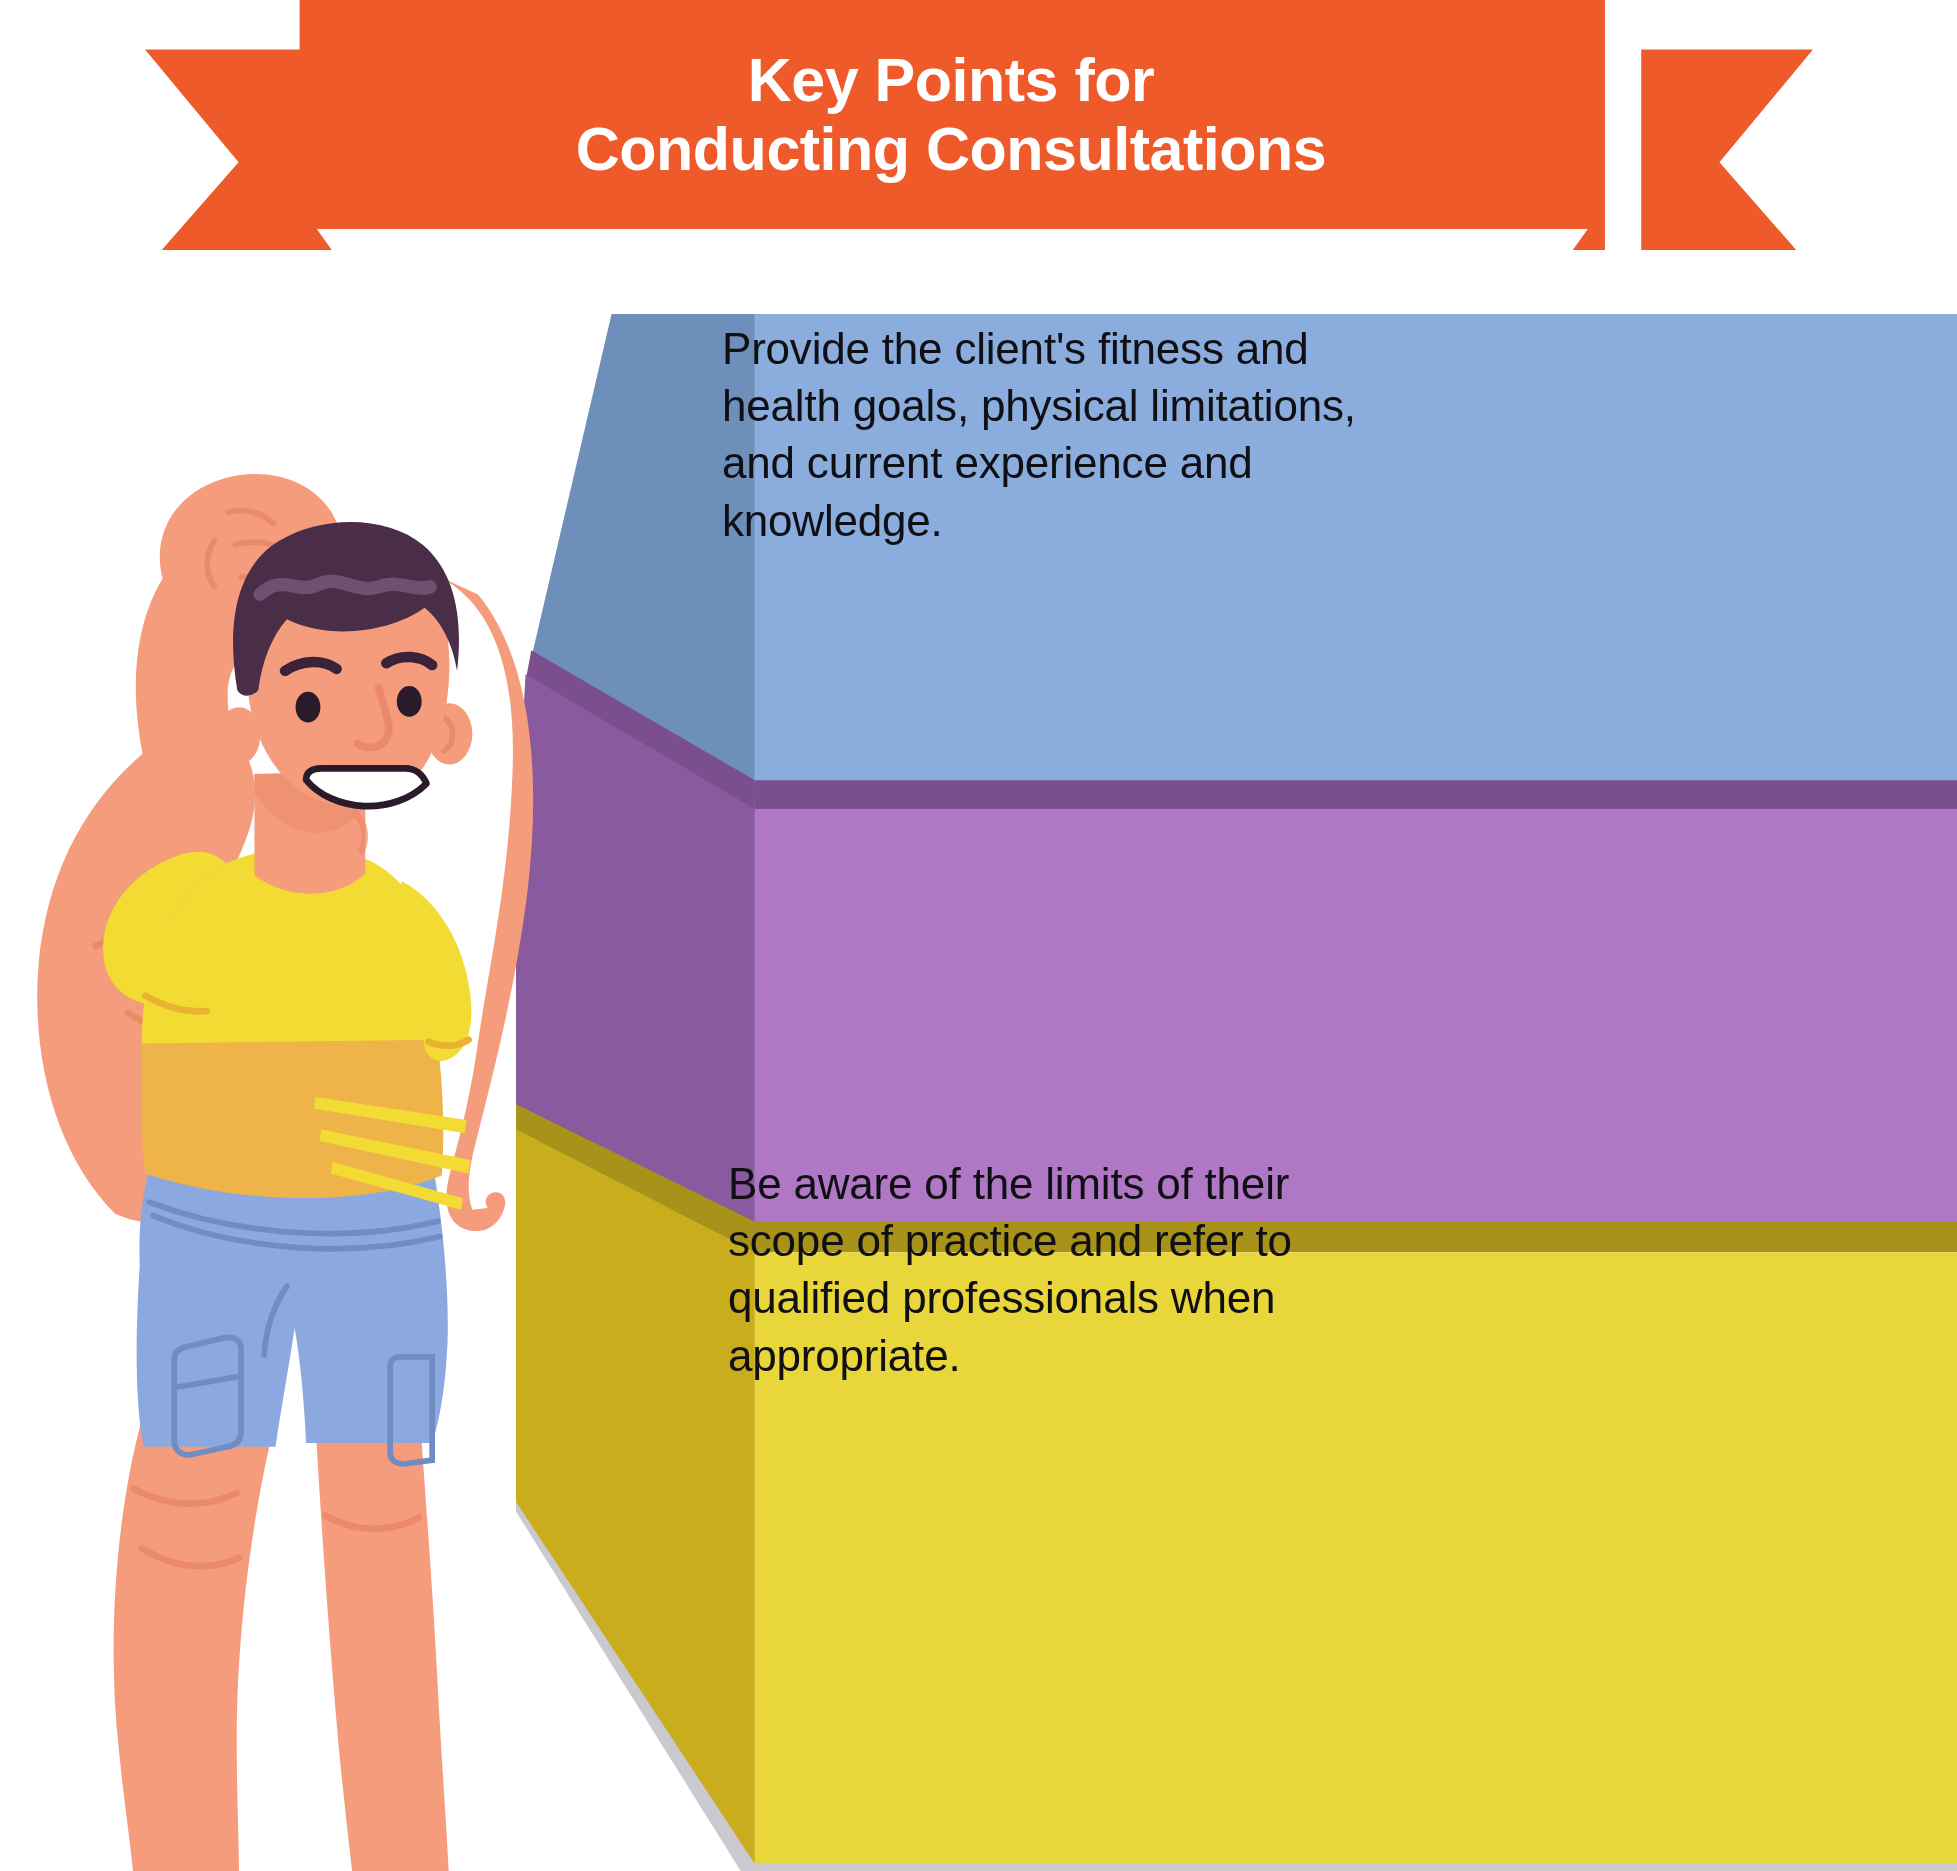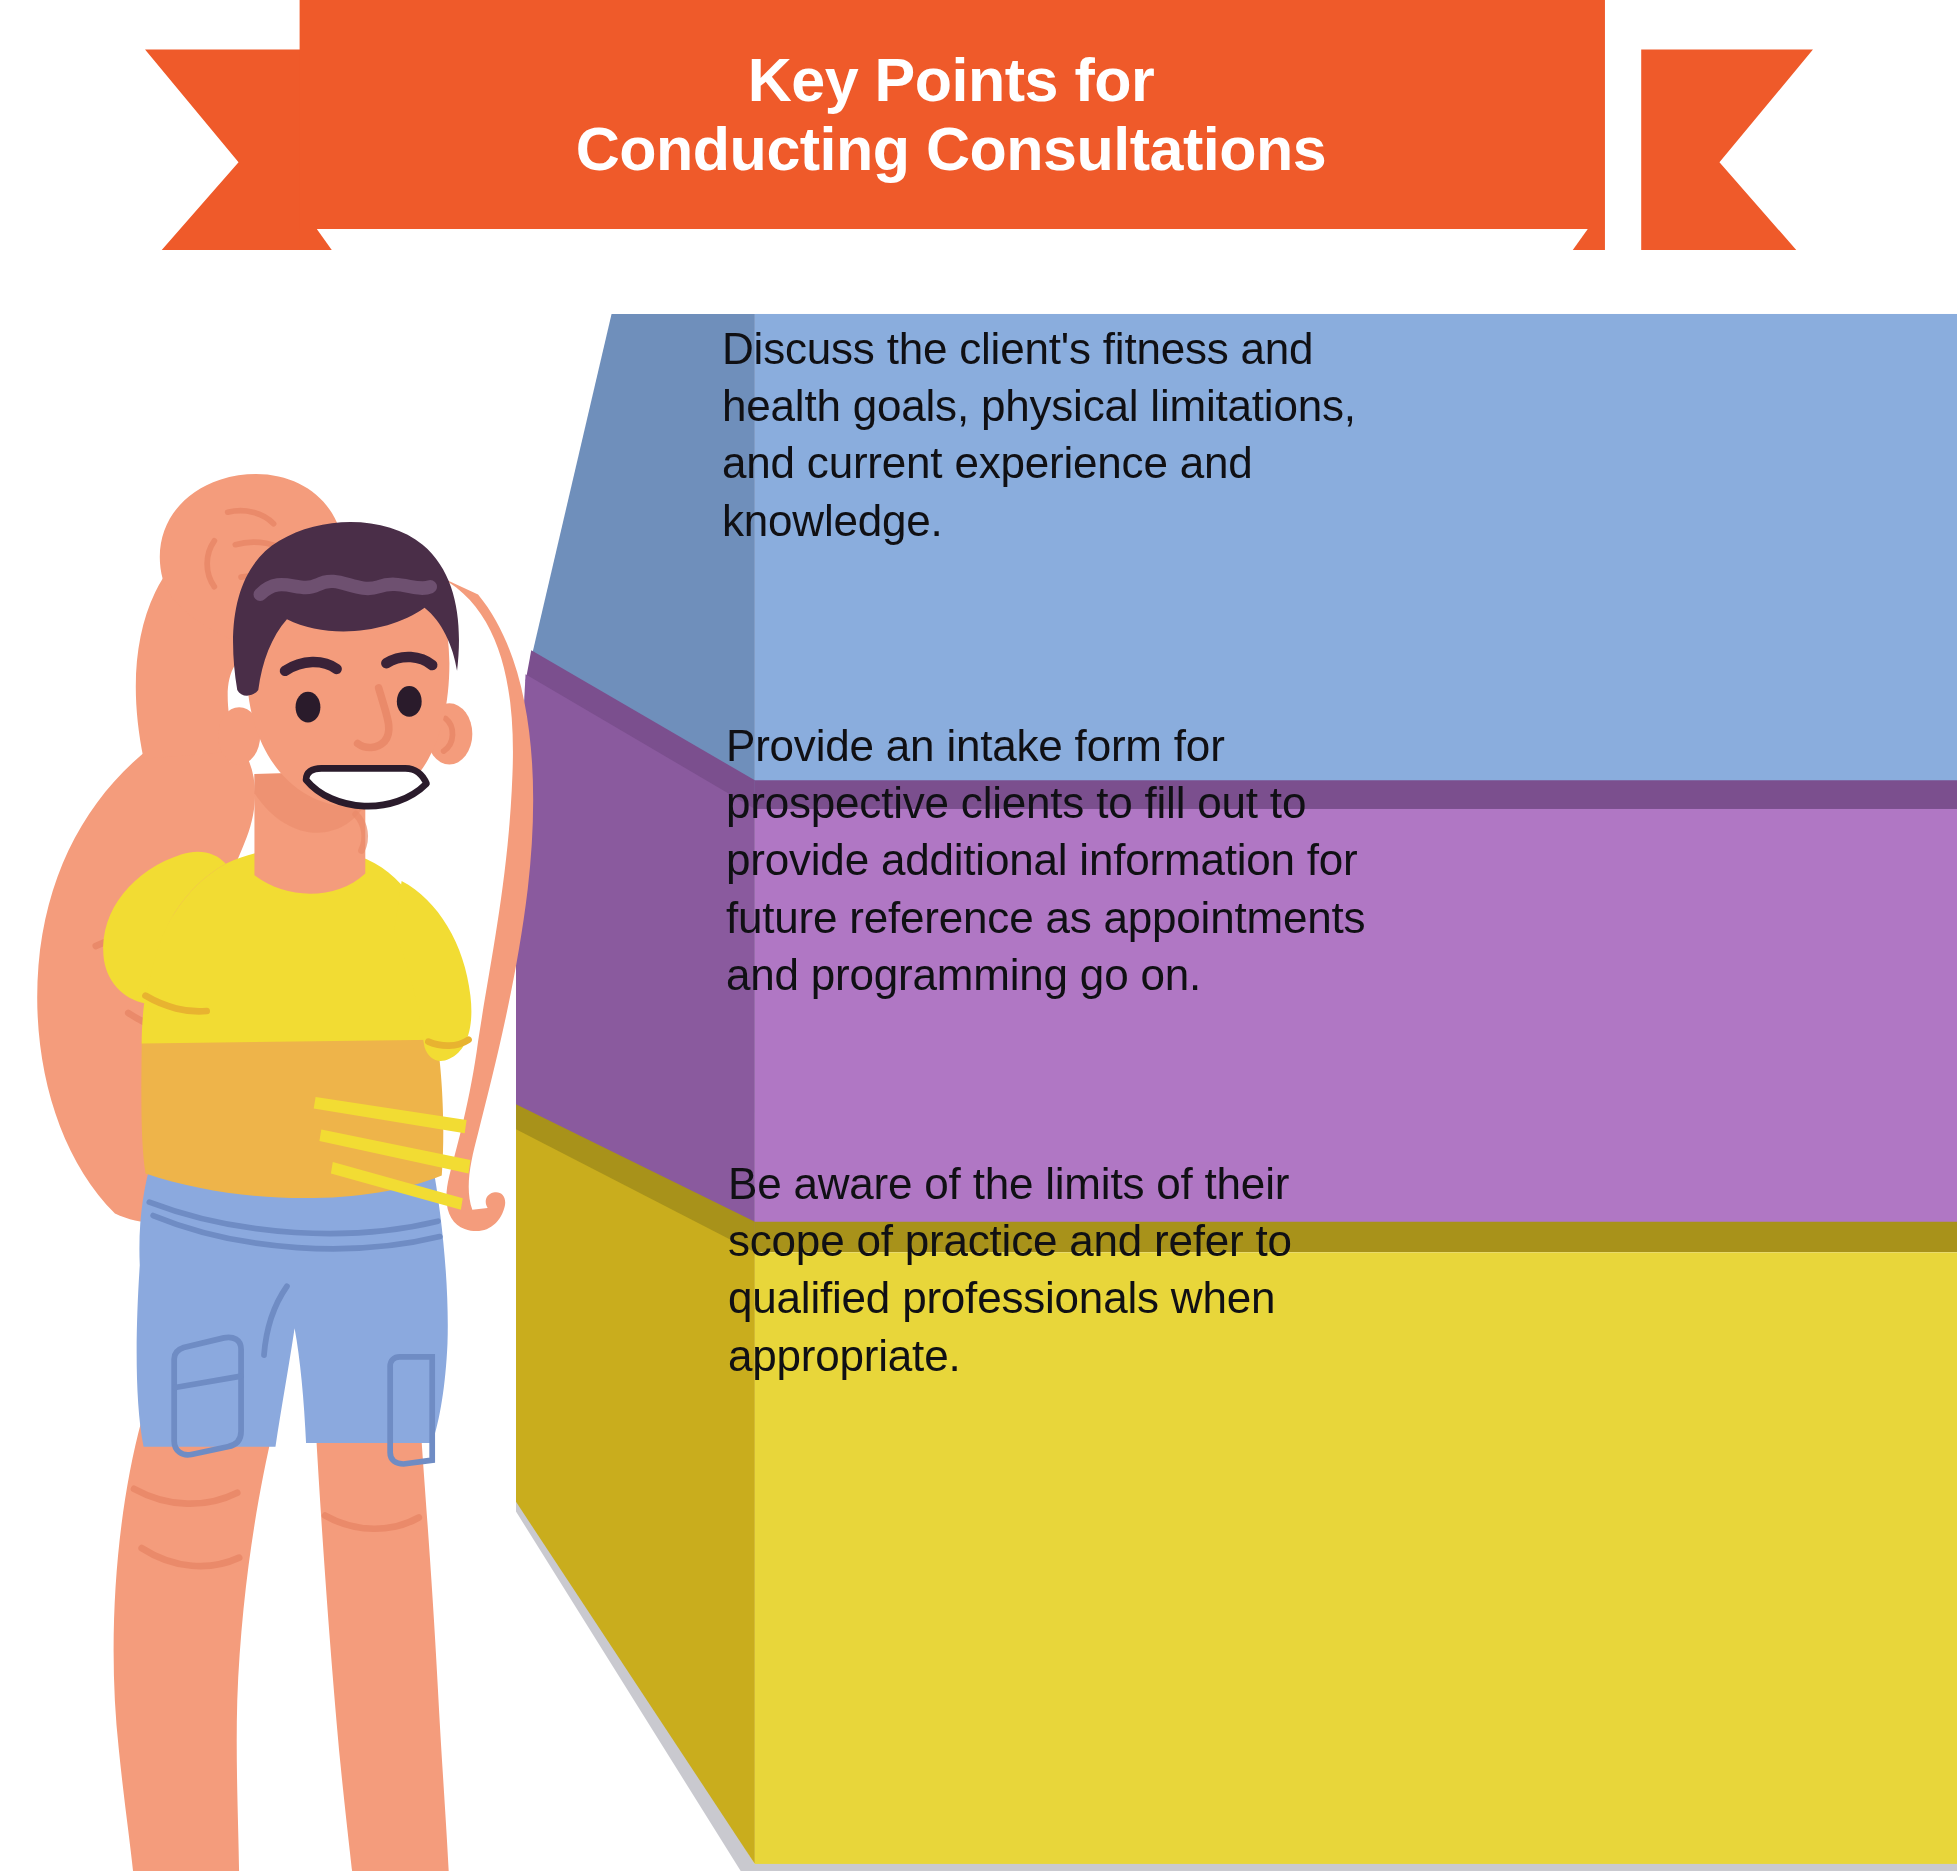--- a/index.html
+++ b/index.html
@@ -80,22 +80,21 @@
       <polygon points="16,430 250,566 250,600 10,462" fill="#7b4f8e"></polygon>
       <polygon points="10,455 250,596 250,1052 -14,906" fill="#8a5a9e"></polygon>
       <rect x="250" y="596" width="1258" height="456" fill="#b077c4"></rect>
 
       <polygon points="250,1028 1508,1028 1508,1060 250,1060" fill="#a8921a"></polygon>
       <polygon points="-14,898 250,1028 250,1062 -18,930" fill="#a8921a"></polygon>
       <polygon points="-18,922 250,1060 250,1700 -6,1312" fill="#c9ad1d"></polygon>
       <rect x="250" y="1060" width="1258" height="640" fill="#e8d63a"></rect>
     </svg>
 
-    <div class="block-text" id="txt-1">Discuss the client's fitness and health goals, physical limitations, and current experience and knowledge.</div>
-    <div class="block-text" id="txt-2">Provide an intake form for prospective clients to fill out to provide additional information for future reference as appointments and programming go on.</div>
+    <div class="block-text" id="txt-1">Provide the client's fitness and health goals, physical limitations, and current experience and knowledge.</div>
     <div class="block-text" id="txt-3">Be aware of the limits of their scope of practice and refer to qualified professionals when appropriate.</div>
   </div>
 
   <div class="character">
     <svg width="593" height="1615" viewBox="0 0 620 1690">
 
       <path d="M452 330 C 520 360 540 440 536 540
            C 532 650 512 740 500 820
            C 492 880 478 930 470 960
            C 462 992 470 1010 486 1016

